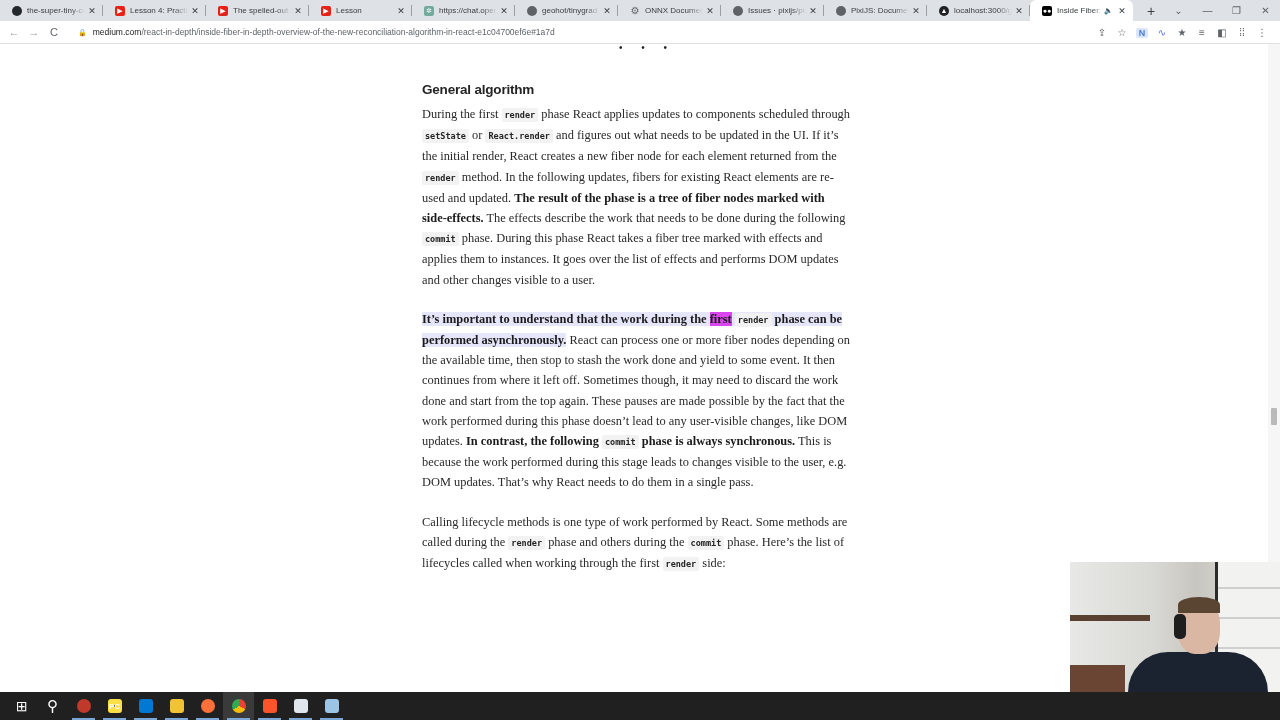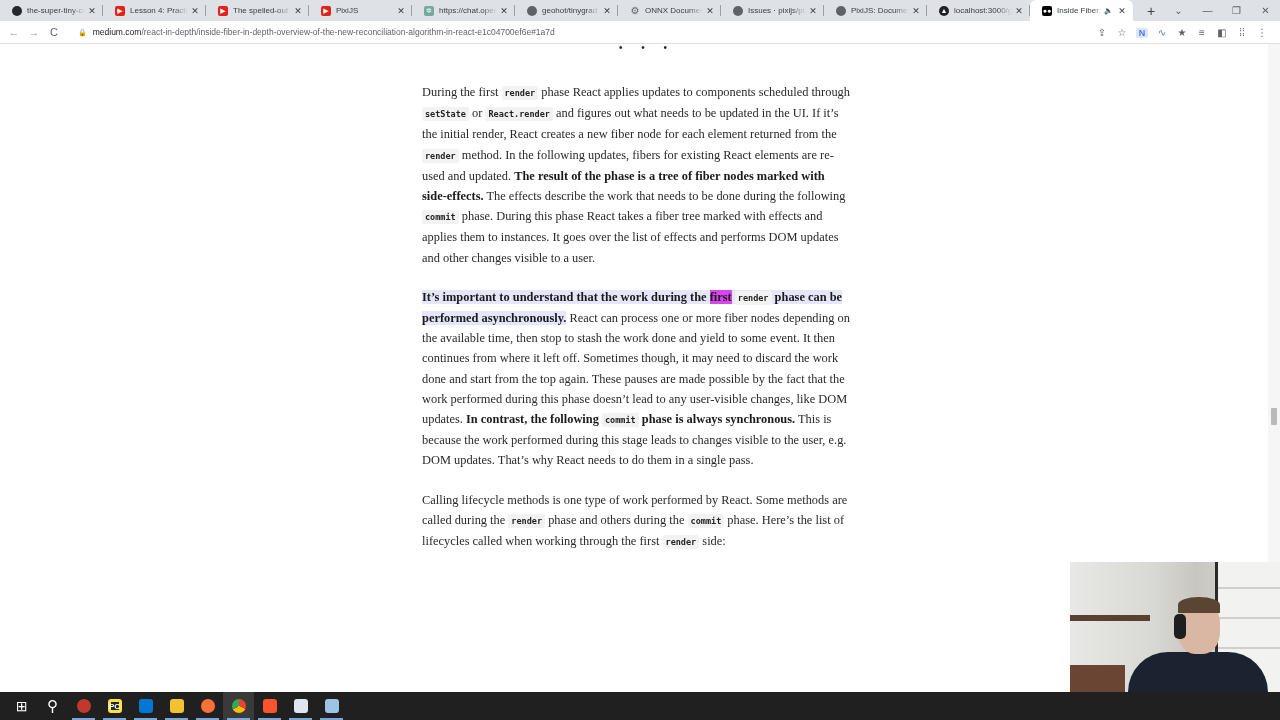--- a/index.html
+++ b/index.html
@@ -72,21 +72,21 @@
     <span class="title">Lesson 4: Practical</span>
     <span class="close">✕</span>
   </div>
   <div class="tab">
     <span class="fav" style="background:#e62117;">▶</span>
     <span class="title">The spelled-out in</span>
     <span class="close">✕</span>
   </div>
   <div class="tab">
     <span class="fav" style="background:#e62117;">▶</span>
-    <span class="title">PixiJS</span>
+    <span class="title">Lesson</span>
     <span class="close">✕</span>
   </div>
   <div class="tab">
     <span class="fav" style="background:#74aa9c;">✲</span>
     <span class="title">https://chat.openai</span>
     <span class="close">✕</span>
   </div>
   <div class="tab">
     <span class="fav" style="background:#5f6368;border-radius:50%;"></span>
     <span class="title">geohot/tinygrad</span>
@@ -145,20 +145,21 @@
     <span>≡</span>
     <span>◧</span>
     <span>⁞⁞</span>
     <span>⋮</span>
   </div>
 </div>
 
 <div class="page">
   <div class="dots">• • •</div>
   <div class="article">
+    <h2>General algorithm</h2>
 
     <p><span>During the first </span><code>render</code><span> phase React applies updates to components scheduled through </span><code>setState</code><span> or </span><code>React.render</code><span> and figures out what needs to be updated in the UI. If it’s the initial render, React creates a new fiber node for each element returned from the </span><code>render</code><span> method. In the following updates, fibers for existing React elements are re-used and updated. </span><b>The result of the phase is a tree of fiber nodes marked with side-effects.</b><span> The effects describe the work that needs to be done during the following </span><code>commit</code><span> phase. During this phase React takes a fiber tree marked with effects and applies them to instances. It goes over the list of effects and performs DOM updates and other changes visible to a user.</span></p>
 
     <p><b class="hl"><span>It’s important to understand that the work during the </span><span class="hl-strong">first</span> <code>render</code><span> phase can be performed asynchronously.</span></b><span> React can process one or more fiber nodes depending on the available time, then stop to stash the work done and yield to some event. It then continues from where it left off. Sometimes though, it may need to discard the work done and start from the top again. These pauses are made possible by the fact that the work performed during this phase doesn’t lead to any user-visible changes, like DOM updates. </span><b>In contrast, the following </b><code>commit</code><b> phase is always synchronous.</b><span> This is because the work performed during this stage leads to changes visible to the user, e.g. DOM updates. That’s why React needs to do them in a single pass.</span></p>
 
     <p><span>Calling lifecycle methods is one type of work performed by React. Some methods are called during the </span><code>render</code><span> phase and others during the </span><code>commit</code><span> phase. Here’s the list of lifecycles called when working through the first </span><code>render</code><span> side:</span></p>
   </div>
 </div>
 
 <div class="scrollbar">
@@ -184,21 +185,21 @@
   <div class="tb">
       <span style="font-size:14px;">⊞</span>
     </div>
   <div class="tb">
       <span style="font-size:15px;">⚲</span>
     </div>
   <div class="tb running">
       <span class="ic" style="background:#c0392b;border-radius:50%;"></span>
     </div>
   <div class="tb running">
-      <span class="ic" style="background:#1e2b1e;border:3px solid #fde047;color:#fff;">PC</span>
+      <span class="ic" style="background:#1e2b1e;border:6px solid #fde047;color:#fff;">PC</span>
     </div>
   <div class="tb running">
       <span class="ic" style="background:#0078d4;"></span>
     </div>
   <div class="tb running">
       <span class="ic" style="background:#f1c232;"></span>
     </div>
   <div class="tb running">
       <span class="ic" style="background:#ff7139;border-radius:50%;"></span>
     </div>

